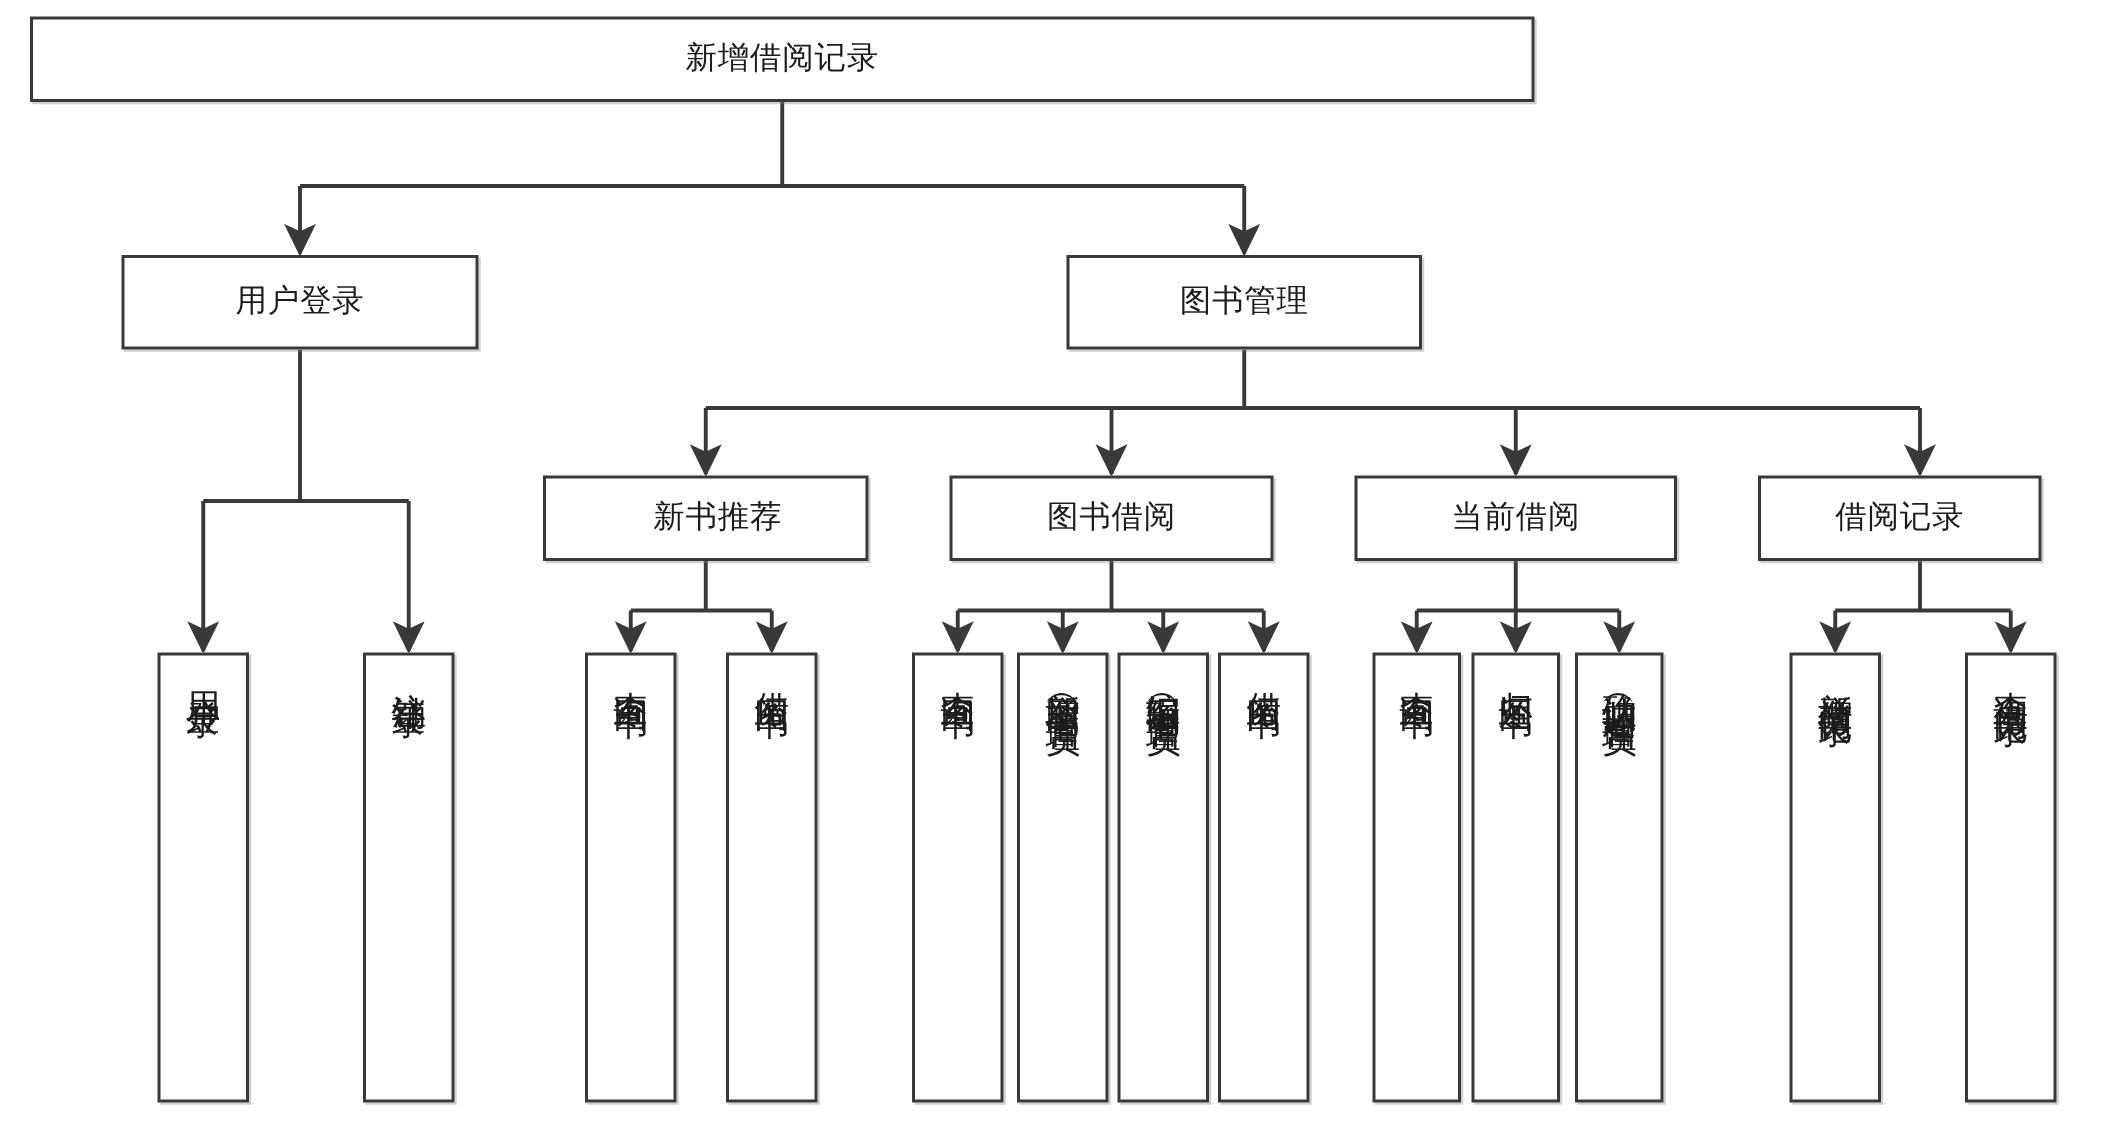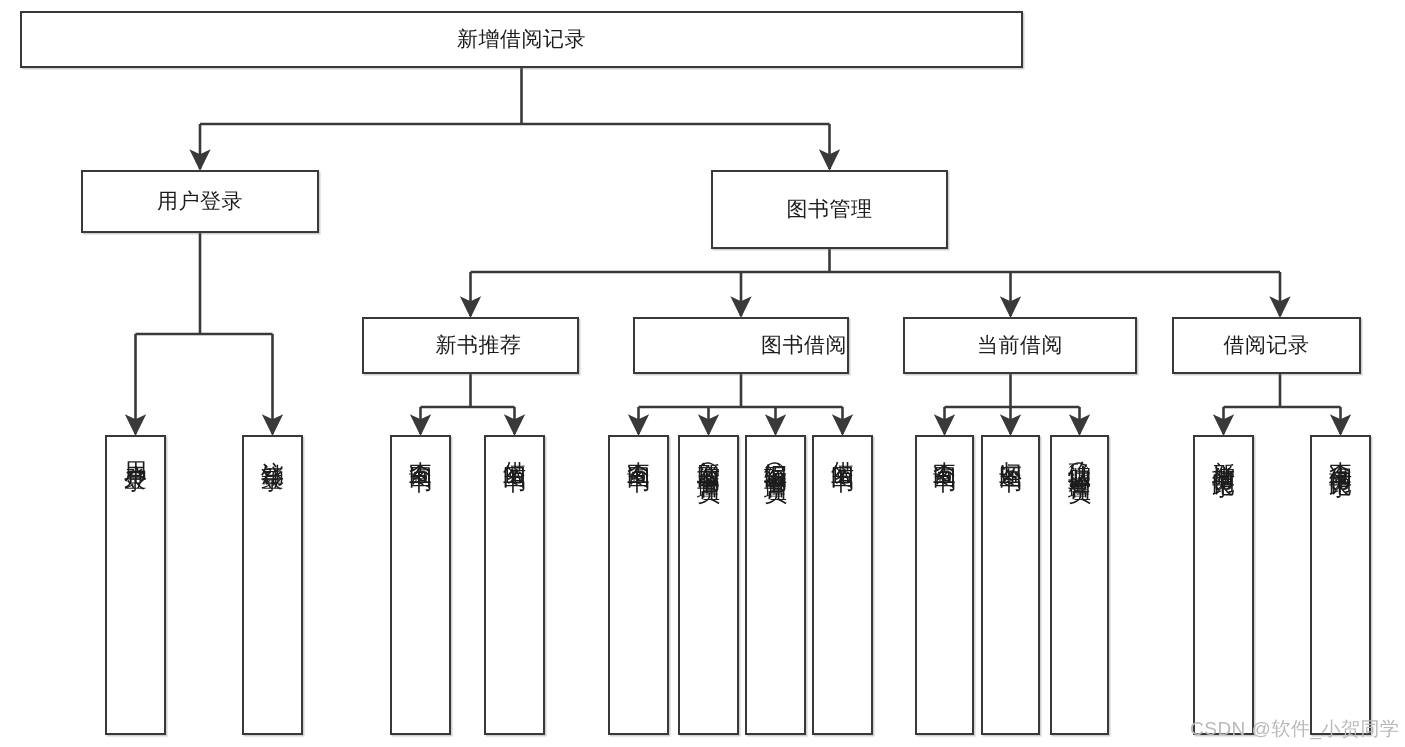--- a/index.html
+++ b/index.html
@@ -110,30 +110,30 @@
       </g>
   </svg>
 
   <div id="nodes-layer">
       <div class="node-box" style="left: 20px; top: 11px; width: 1003px; height: 57px;">
         <span class="node-label">新增借阅记录</span>
       </div>
       <div class="node-box" style="left: 81px; top: 170px; width: 238px; height: 63px;">
         <span class="node-label">用户登录</span>
       </div>
-      <div class="node-box" style="left: 711px; top: 170px; width: 237px; height: 79px;">
+      <div class="node-box" style="left: 711px; top: 170px; width: 237px; height: 63px;">
         <span class="node-label">图书管理</span>
       </div>
       <div class="node-box" style="left: 362px; top: 317px; width: 217px; height: 57px; padding-left: 16px;">
         <span class="node-label">新书推荐</span>
       </div>
-      <div class="node-box" style="left: 633px; top: 317px; width: 216px; height: 57px; justify-content: flex-end;">
+      <div class="node-box" style="left: 633px; top: 317px; width: 216px; height: 57px;">
         <span class="node-label">图书借阅</span>
       </div>
-      <div class="node-box" style="left: 903px; top: 317px; width: 234px; height: 57px;">
+      <div class="node-box" style="left: 903px; top: 317px; width: 215px; height: 57px;">
         <span class="node-label">当前借阅</span>
       </div>
       <div class="node-box" style="left: 1172px; top: 317px; width: 189px; height: 57px;">
         <span class="node-label">借阅记录</span>
       </div>
       <div class="node-box vertical" style="left: 105px; top: 435px; width: 61px; height: 300px;">
         <span class="node-label">用户登录</span>
       </div>
       <div class="node-box vertical" style="left: 242px; top: 435px; width: 61px; height: 300px;">
         <span class="node-label">注销登录</span>
@@ -166,15 +166,14 @@
         <span class="node-label">确认归还（管理员）</span>
       </div>
       <div class="node-box vertical" style="left: 1193px; top: 435px; width: 61px; height: 300px;">
         <span class="node-label">新增借阅记录</span>
       </div>
       <div class="node-box vertical" style="left: 1310px; top: 435px; width: 61px; height: 300px;">
         <span class="node-label">查询借阅记录</span>
       </div>
     </div>
 
-  <div class="watermark" style="left:1190px; top:716px;">CSDN @软件_小贺同学</div>
 
 </div>
 
 </body></html>

